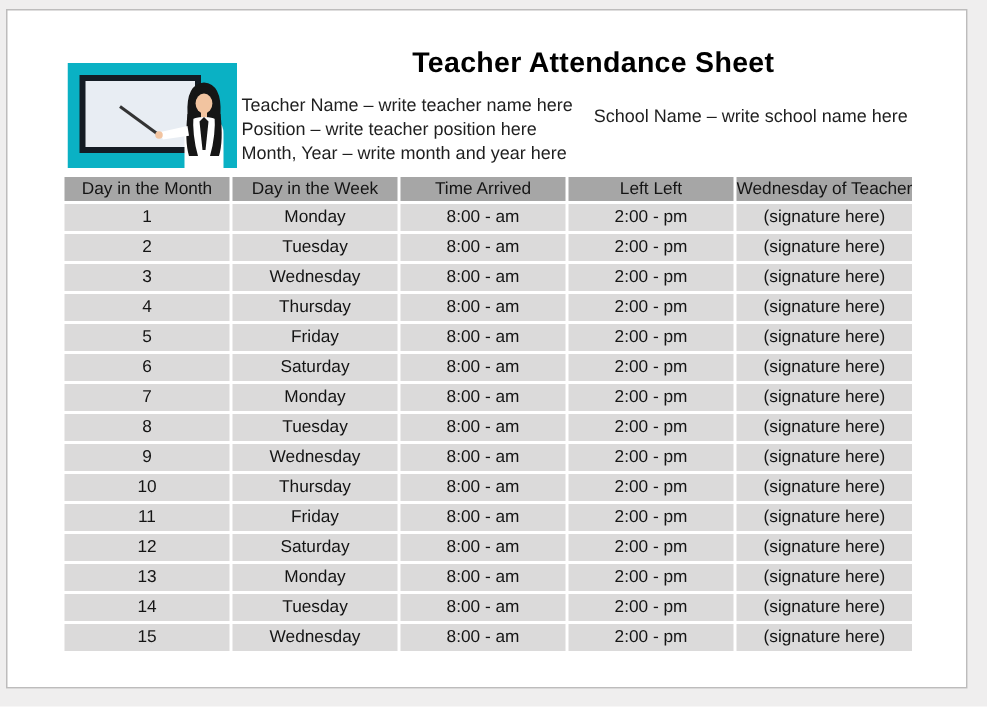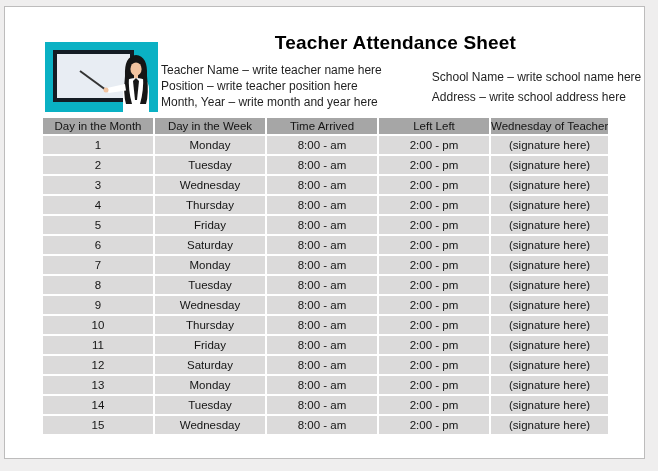--- a/index.html
+++ b/index.html
@@ -27,21 +27,21 @@
   .illustration svg { display:block; width:113px; height:70px; }
   .header-right { flex:1; padding-left:3px; min-width:0; }
   .title {
     font-size:19px;
     font-weight:bold;
     line-height:24px;
     text-align:center;
     color:#000000;
     letter-spacing:0.2px;
   }
-  .info-row { display:flex; margin-top:7px;gap:36px; }
+  .info-row { display:flex; margin-top:7px; }
   .info-left { font-size:12px; line-height:16px; white-space:nowrap; }
   .info-right { font-size:12px; line-height:20px; padding-top:5px; margin-left:14px; white-space:nowrap; }
   table.attendance {
     border-collapse:separate;
     border-spacing:2px;
     margin:4px 0 0 36px;
     table-layout:fixed;
   }
   table.attendance th {
     background:#a6a6a6;
@@ -102,21 +102,20 @@
     <div class="header-right">
       <div class="title">Teacher Attendance Sheet</div>
       <div class="info-row">
         <div class="info-left">
           <div>Teacher Name – write teacher name here</div>
           <div>Position – write teacher position here</div>
           <div>Month,  Year – write month and year here</div>
         </div>
         <div class="info-right">
           <div>School Name – write school name here</div>
-          <div>Address – write school address here</div>
         </div>
       </div>
     </div>
   </div>
 
   <table class="attendance">
     <thead>
       <tr>
           <th>Day in the Month</th>
           <th>Day in the Week</th>

